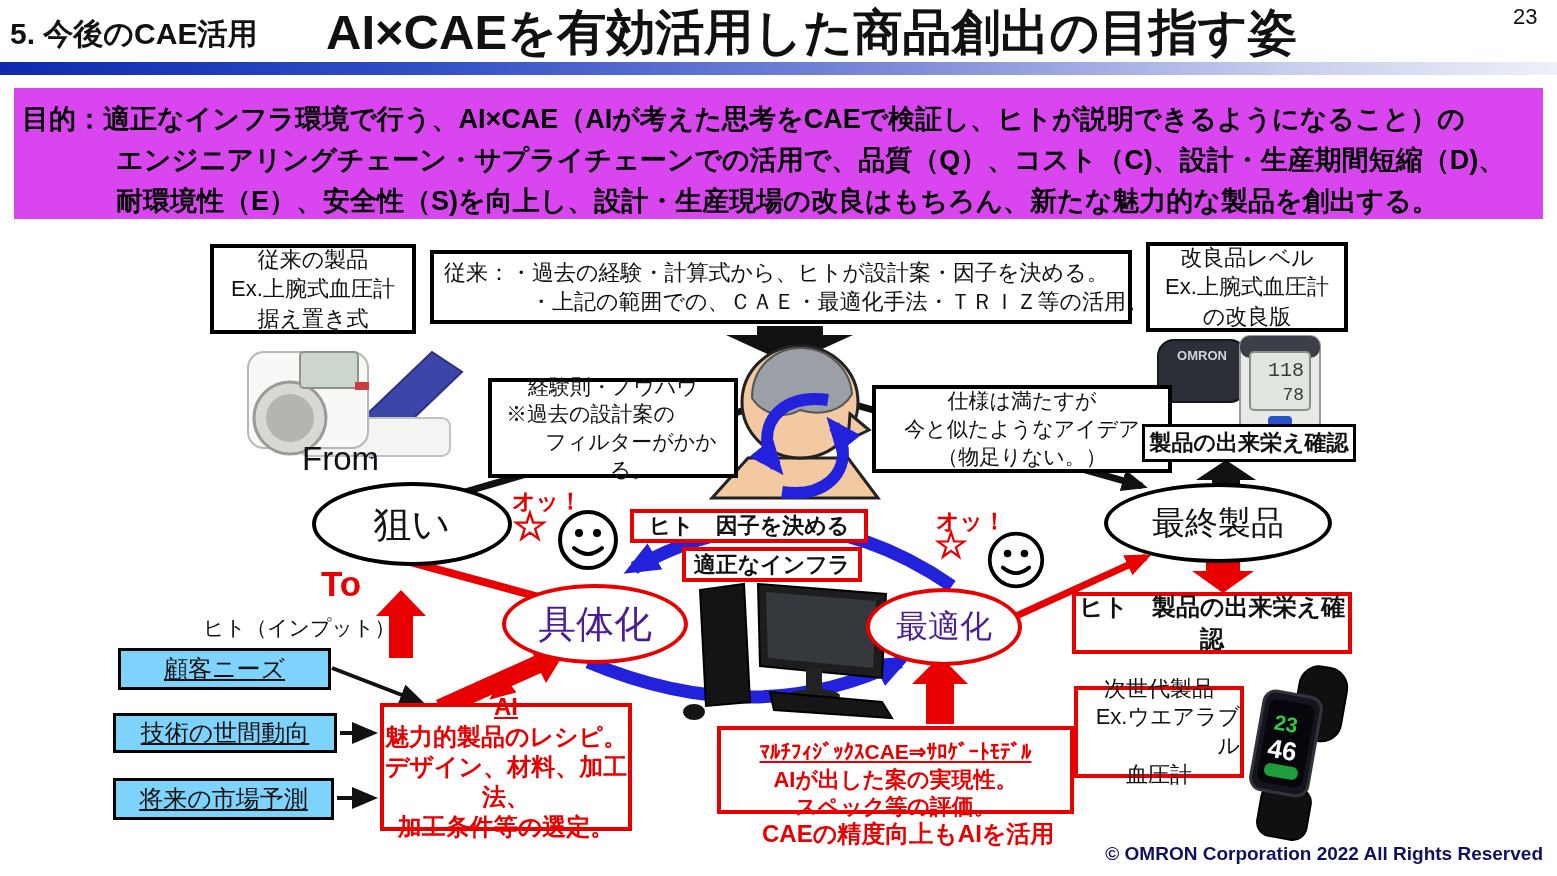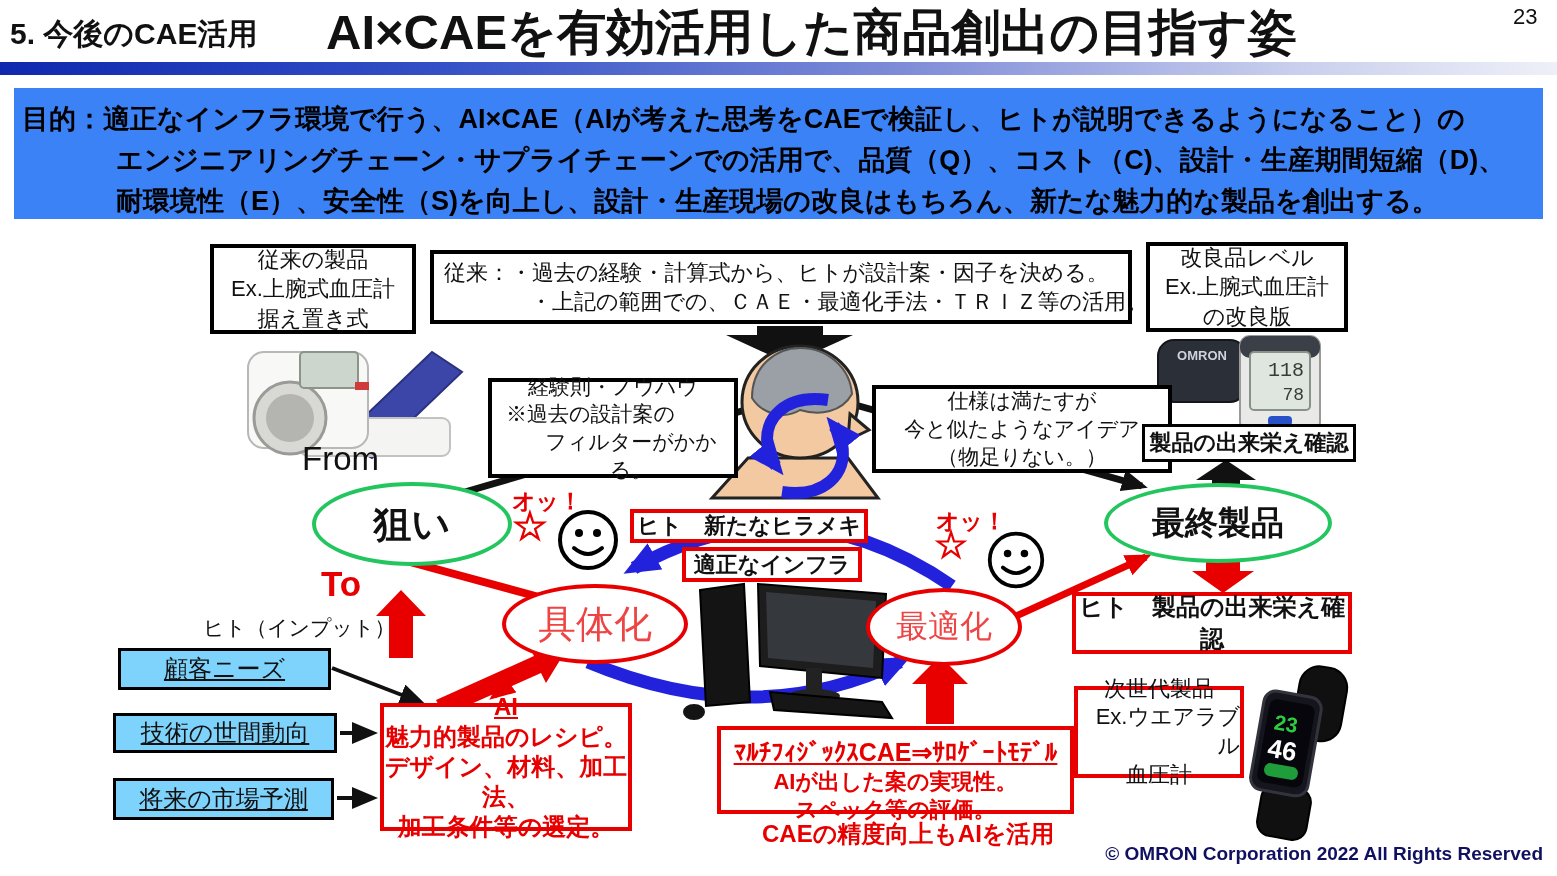--- a/index.html
+++ b/index.html
@@ -6,29 +6,29 @@
   #slide{position:relative;width:1557px;height:876px;background:#fff;overflow:hidden;}
   .abs{position:absolute;}
   #connectors{position:absolute;left:0;top:0;z-index:1;}
   .txt{color:#111;white-space:nowrap;}
   .bbox{position:absolute;background:#fff;border:4px solid #000;z-index:2;box-sizing:border-box;
         display:flex;flex-direction:column;justify-content:center;align-items:center;
         text-align:center;color:#111;}
   .bbox .ln{line-height:1.32;}
   .rbox{position:absolute;background:#fff;border:4px solid #e80000;z-index:2;box-sizing:border-box;
         display:flex;flex-direction:column;justify-content:center;align-items:center;text-align:center;}
-  .ellipse{position:absolute;background:#fff;border:4px solid #22c55e;border-radius:50%;z-index:2;
-        display:flex;justify-content:center;align-items:center;color:#111;box-sizing:border-box;font-weight:bold;}
+  .ellipse{position:absolute;background:#fff;border:4px solid #000000;border-radius:50%;z-index:2;
+        display:flex;justify-content:center;align-items:center;color:#111;box-sizing:border-box;}
   .rellipse{position:absolute;background:#fff;border:4px solid #e80000;border-radius:50%;z-index:2;
-        display:flex;justify-content:center;align-items:center;color:#ef4444;box-sizing:border-box;}
+        display:flex;justify-content:center;align-items:center;color:#4c1d95;box-sizing:border-box;}
   .inputbox{position:absolute;background:#7dd3fc;border:3px solid #000;border-radius:0;z-index:2;
         display:flex;justify-content:center;align-items:center;color:#111;box-sizing:border-box;font-size:24px;text-decoration:underline;}
   .red{color:#e80000;}
   .b{font-weight:bold;}
-  #purpose{position:absolute;left:14px;top:88px;width:1529px;height:131px;background:#3b82f6;z-index:2;}
+  #purpose{position:absolute;left:14px;top:88px;width:1529px;height:131px;background:#d946ef;z-index:2;}
   #purpose .pl{position:absolute;font-size:27px;font-weight:bold;color:#000;white-space:nowrap;}
   #gradbar{position:absolute;left:0;top:62px;width:1557px;height:13px;
         background:linear-gradient(to right,#0f28ae 0%,#3350c6 28%,#7e8cd8 58%,#c6ccec 82%,#eef0f8 100%);}
   .star{position:absolute;color:#e80000;font-weight:bold;z-index:3;line-height:1;}
   .surprise{position:absolute;color:#e80000;font-weight:bold;font-size:23px;z-index:3;}
   .smiley{position:absolute;z-index:3;}
   #copyright{position:absolute;right:14px;top:843px;font-size:19px;font-weight:bold;color:#101060;z-index:2;}
 </style>
 </head>
 <body>
@@ -199,21 +199,21 @@
   <div class="surprise" style="left:936px;top:506px;">オッ！</div>
   <div class="star" style="left:934px;top:526px;font-size:38px;">☆</div>
   <svg class="smiley" style="left:986px;top:530px;" width="60" height="60" viewBox="0 0 64 64">
     <circle cx="32" cy="32" r="28" fill="#fff" stroke="#000" stroke-width="4"></circle>
     <circle cx="23" cy="25" r="4" fill="#000"></circle>
       <circle cx="41" cy="25" r="4" fill="#000"></circle>
     <path d="M 18 40 Q 32 52 46 40" fill="none" stroke="#000" stroke-width="4" stroke-linecap="round"></path>
   </svg>
 
   <div class="rbox b" style="left:630px;top:509px;width:238px;height:34px;font-size:22px;color:#111;">
-    <span>ヒト　新たなヒラメキ</span>
+    <span>ヒト　因子を決める</span>
   </div>
   <div class="rbox b" style="left:682px;top:547px;width:180px;height:35px;font-size:22px;color:#111;">
     <span>適正なインフラ</span>
   </div>
 
   <div class="abs txt" style="left:203px;top:614px;font-size:21px;z-index:2;text-align:right;">ヒト（インプット）</div>
   <div class="inputbox" style="left:118px;top:648px;width:213px;height:42px;">
     <span>顧客ニーズ</span>
   </div>
   <div class="inputbox" style="left:113px;top:713px;width:224px;height:40px;">
@@ -224,21 +224,21 @@
   </div>
 
   <div class="rbox b red" style="left:380px;top:703px;width:252px;height:128px;font-size:24px;line-height:1.25;">
     <div style="text-decoration:underline;">AI</div>
     <div>魅力的製品のレシピ。</div>
     <div>デザイン、材料、加工法、</div>
     <div>加工条件等の選定。</div>
   </div>
 
   <div class="rbox b red" style="left:717px;top:726px;width:357px;height:88px;font-size:22px;line-height:1.25;">
-    <div style="text-decoration:underline;font-size:25px;margin-top:20px;">ﾏﾙﾁﾌｨｼﾞｯｸｽCAE⇒ｻﾛｹﾞｰﾄﾓﾃﾞﾙ</div>
+    <div style="text-decoration:underline;font-size:21px;margin-top:20px;">ﾏﾙﾁﾌｨｼﾞｯｸｽCAE⇒ｻﾛｹﾞｰﾄﾓﾃﾞﾙ</div>
     <div>AIが出した案の実現性。</div>
     <div>スペック等の評価。</div>
   </div>
   <div class="abs red b" style="left:762px;top:818px;font-size:24px;z-index:2;">CAEの精度向上もAIを活用</div>
 
   <div class="rbox b" style="left:1072px;top:592px;width:280px;height:62px;font-size:24px;color:#111;">
     <span>ヒト　製品の出来栄え確認</span>
   </div>
   <div class="rbox" style="left:1074px;top:686px;width:170px;height:92px;font-size:22px;color:#111;line-height:1.3;text-align:right;">
     <div>次世代製品</div>

